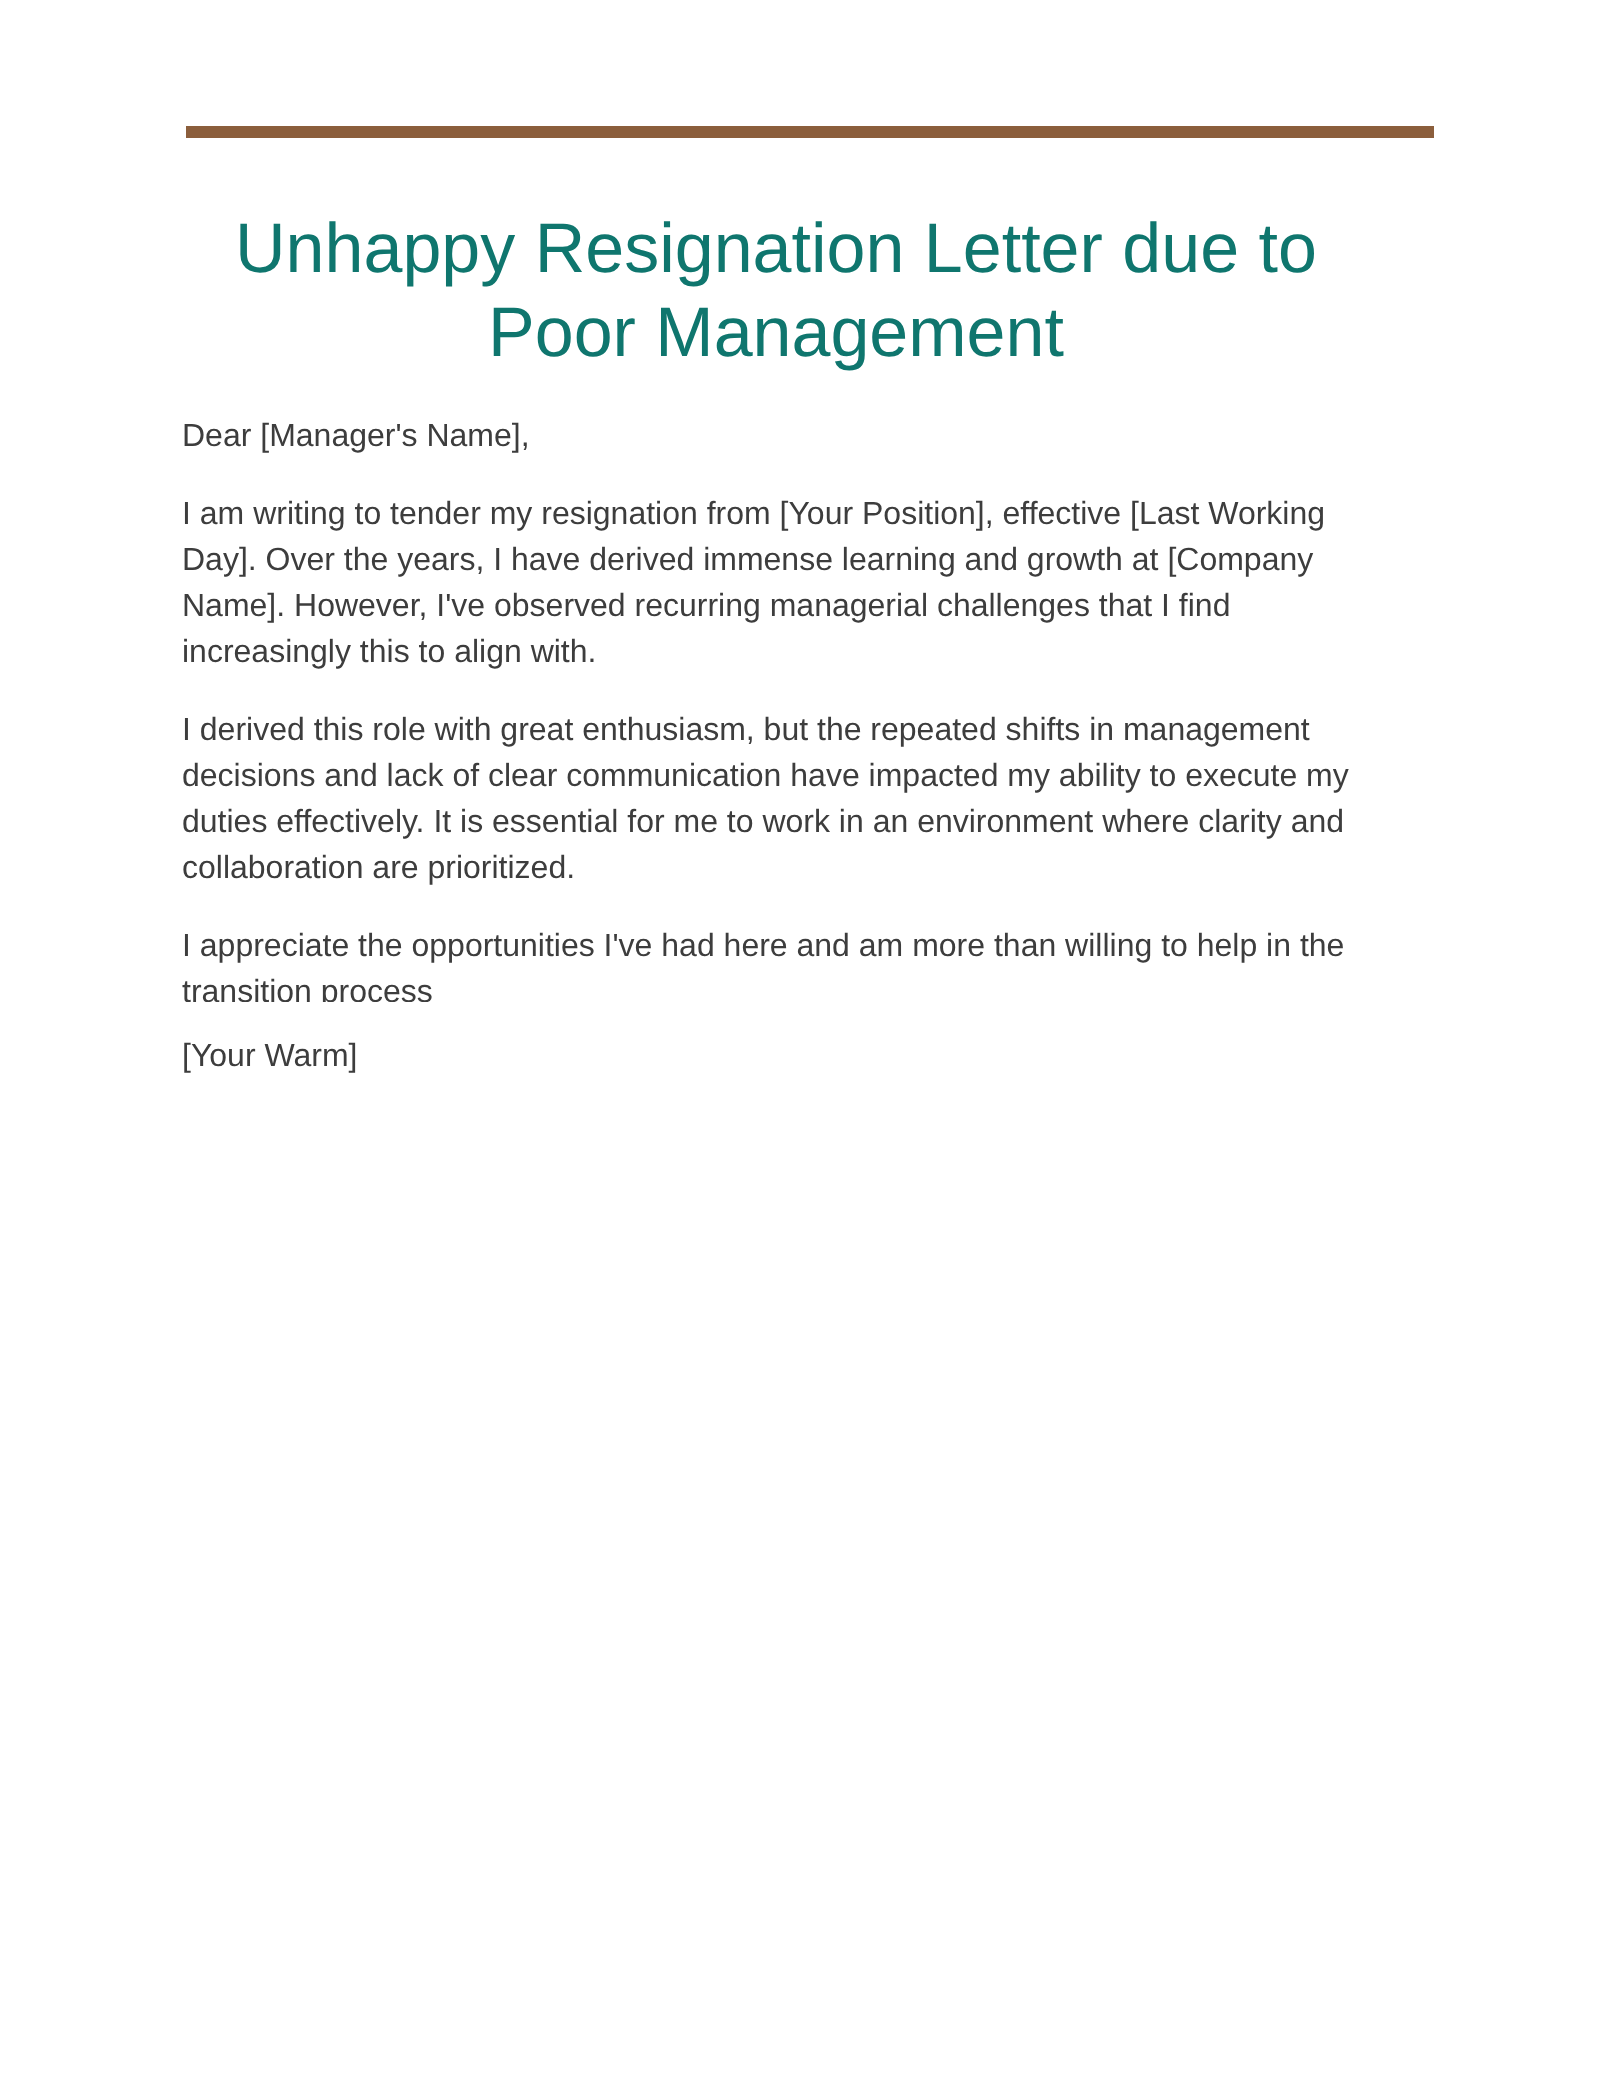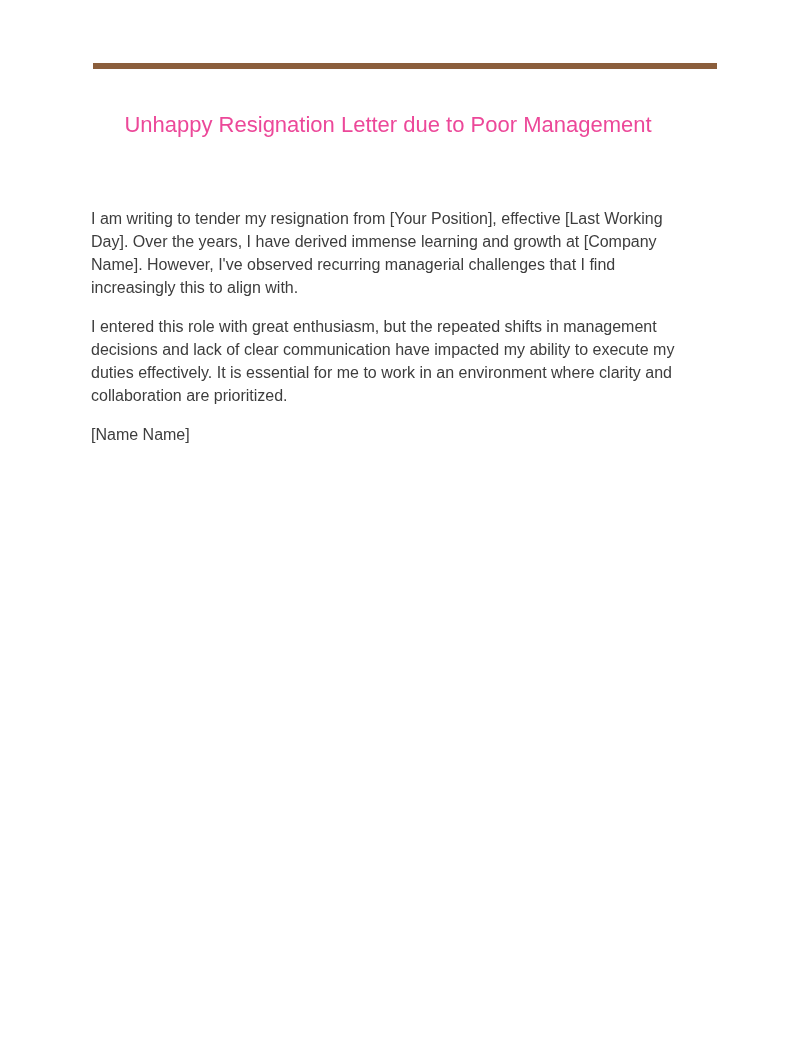--- a/index.html
+++ b/index.html
@@ -23,23 +23,23 @@
       background: #8b5e3c;
     }
     .title {
       position: absolute;
       left: 90px;
       top: 104px;
       width: 596px;
       margin: 0;
       text-align: center;
       font-weight: normal;
-      font-size: 22px;
+      font-size: 35px;
       line-height: 42px;
-      color: #ec4899;
+      color: #0f766e;
     }
     .letter {
       position: absolute;
       left: 91px;
       top: 207px;
       width: 592px;
       color: #3d3d3d;
       font-size: 16px;
       line-height: 23px;
     }
@@ -52,16 +52,18 @@
     }
   </style>
 </head>
 <body>
 
 <div class="top-rule"></div>
 
 <h1 class="title">Unhappy Resignation Letter due to Poor Management</h1>
 
 <div class="letter">
+  <p>Dear [Manager's Name],</p>
   <p>I am writing to tender my resignation from [Your Position], effective [Last Working Day]. Over the years, I have derived immense learning and growth at [Company Name]. However, I've observed recurring managerial challenges that I find increasingly this to align with.</p>
-  <p>I entered this role with great enthusiasm, but the repeated shifts in management decisions and lack of clear communication have impacted my ability to execute my duties effectively. It is essential for me to work in an environment where clarity and collaboration are prioritized.</p>
-  <p>[Name Name]</p>
+  <p>I derived this role with great enthusiasm, but the repeated shifts in management decisions and lack of clear communication have impacted my ability to execute my duties effectively. It is essential for me to work in an environment where clarity and collaboration are prioritized.</p>
+  <p class="clipped">I appreciate the opportunities I've had here and am more than willing to help in the transition process</p>
+  <p>[Your Warm]</p>
 </div>
 
 </body></html>

